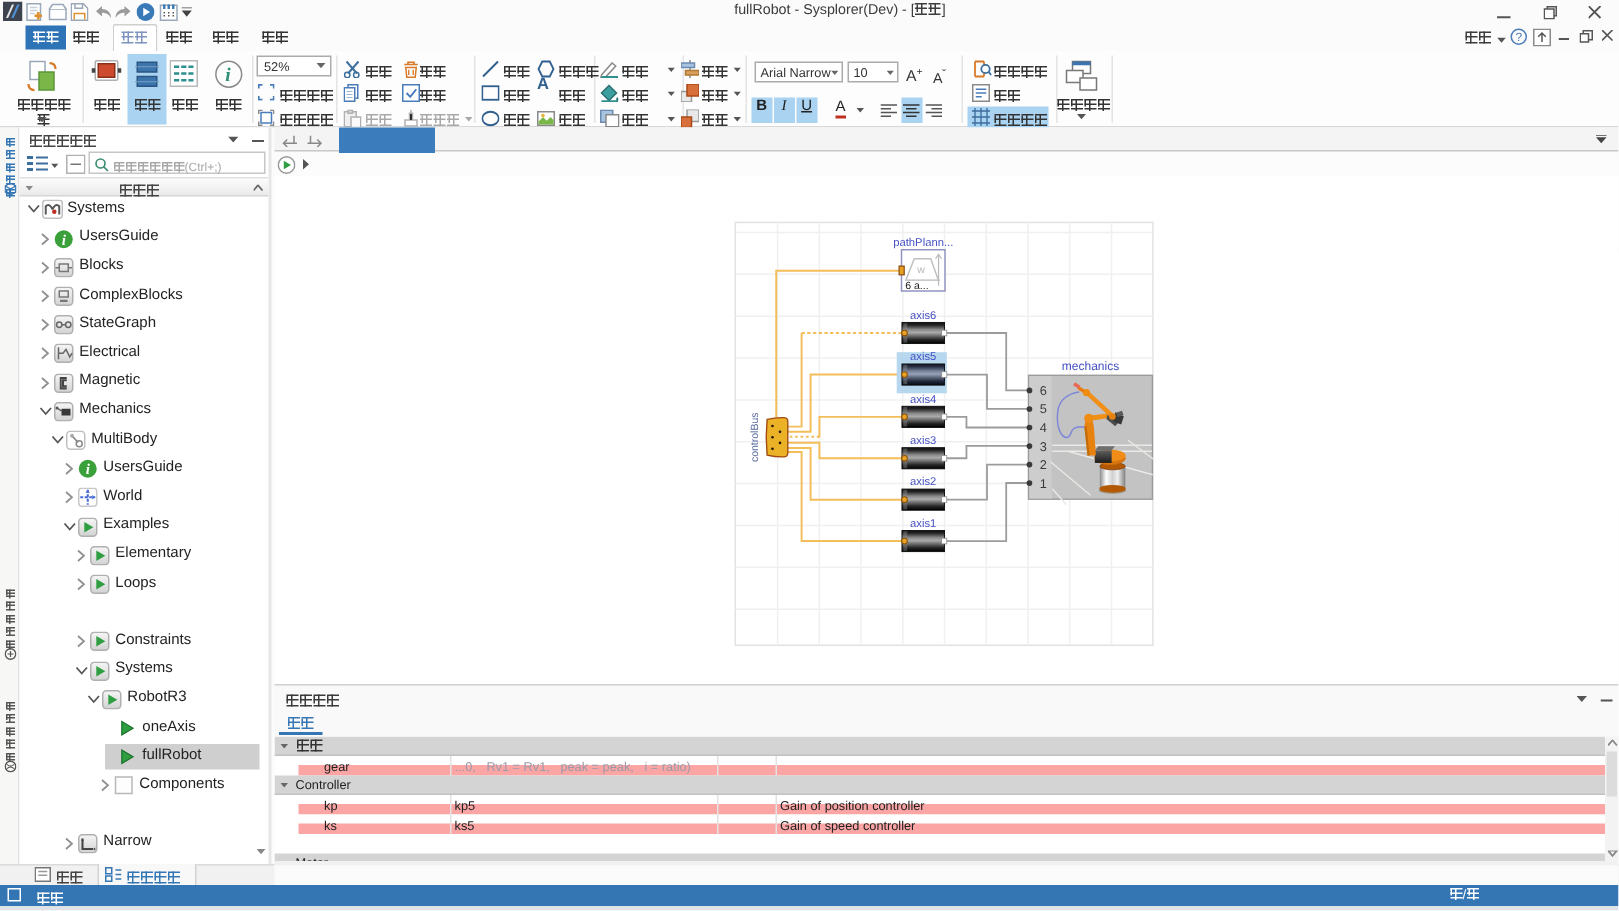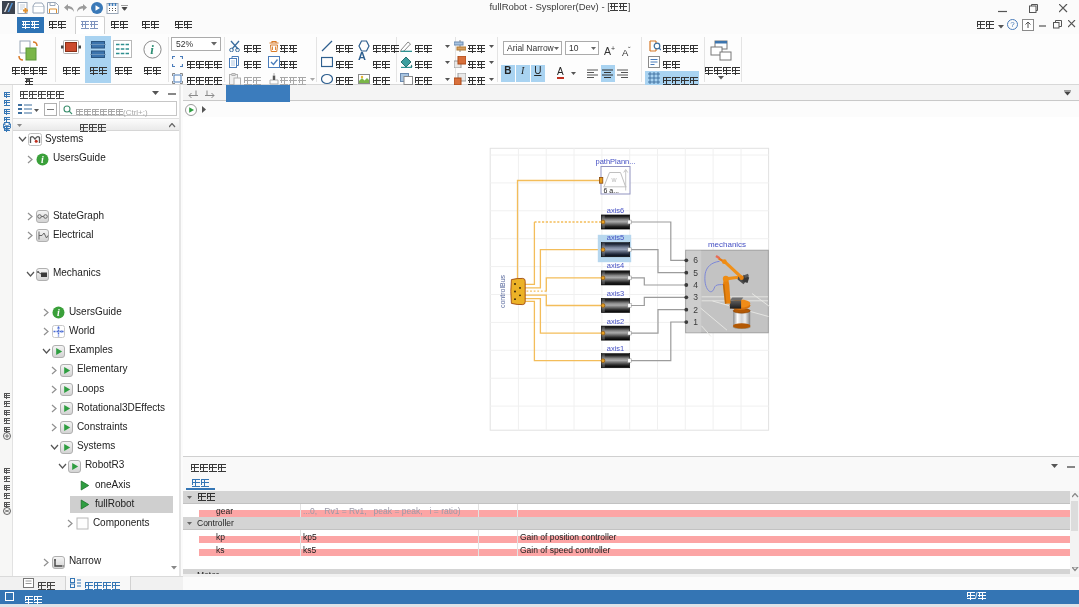--- a/index.html
+++ b/index.html
@@ -438,20 +438,42 @@
   <div class="row" style="top:18.6px">
         <svg class="ar" style="left:14.4px" width="6" height="9">
           <path d="M1 1l4 3.5L1 8" fill="none" stroke="#909090" stroke-width="1.2"></path>
         </svg>
         <svg class="ic" style="left:23.4px" width="14" height="13">
           <circle cx="6.5" cy="6.5" r="6" fill="#3aa03a"></circle>
           <text x="6.5" y="10" font-size="10" font-family="Liberation Serif" font-style="italic" font-weight="bold" fill="#fff" text-anchor="middle">i</text>
         </svg>
         <span class="tx" style="left:39.9px">UsersGuide</span>
       </div>
+  <div class="row" style="top:37.8px">
+        <svg class="ar" style="left:14.4px" width="6" height="9">
+          <path d="M1 1l4 3.5L1 8" fill="none" stroke="#909090" stroke-width="1.2"></path>
+        </svg>
+        <svg class="ic" style="left:23.4px" width="14" height="13">
+          <rect x="0.5" y="0.5" width="12" height="12" rx="2.5" fill="url(#gg)" stroke="#b0b0b0"></rect>
+          <rect x="3.5" y="4" width="6" height="5" fill="none" stroke="#777"></rect>
+          <path d="M1 6.5h2.5M9.5 6.5H12" stroke="#777"></path>
+        </svg>
+        <span class="tx" style="left:39.9px">Blocks</span>
+      </div>
+  <div class="row" style="top:57.0px">
+        <svg class="ar" style="left:14.4px" width="6" height="9">
+          <path d="M1 1l4 3.5L1 8" fill="none" stroke="#909090" stroke-width="1.2"></path>
+        </svg>
+        <svg class="ic" style="left:23.4px" width="14" height="13">
+          <rect x="0.5" y="0.5" width="12" height="12" rx="2.5" fill="url(#gg)" stroke="#b0b0b0"></rect>
+          <rect x="3.5" y="3" width="6" height="4" fill="none" stroke="#777"></rect>
+          <path d="M4 9.5h5" stroke="#777" stroke-width="1.5"></path>
+        </svg>
+        <span class="tx" style="left:39.9px">ComplexBlocks</span>
+      </div>
   <div class="row" style="top:76.2px">
         <svg class="ar" style="left:14.4px" width="6" height="9">
           <path d="M1 1l4 3.5L1 8" fill="none" stroke="#909090" stroke-width="1.2"></path>
         </svg>
         <svg class="ic" style="left:23.4px" width="14" height="13">
           <rect x="0.5" y="0.5" width="12" height="12" rx="2.5" fill="url(#gg)" stroke="#b0b0b0"></rect>
           <circle cx="3.5" cy="6.5" r="1.8" fill="none" stroke="#666"></circle>
           <circle cx="9.5" cy="6.5" r="1.8" fill="none" stroke="#666"></circle>
           <path d="M5.3 6.5h2.4" stroke="#666"></path>
         </svg>
@@ -460,31 +482,53 @@
   <div class="row" style="top:95.4px">
         <svg class="ar" style="left:14.4px" width="6" height="9">
           <path d="M1 1l4 3.5L1 8" fill="none" stroke="#909090" stroke-width="1.2"></path>
         </svg>
         <svg class="ic" style="left:23.4px" width="14" height="13">
           <rect x="0.5" y="0.5" width="12" height="12" rx="2.5" fill="url(#gg)" stroke="#b0b0b0"></rect>
           <path d="M3 2.5v8M3 6.5h3l2-2.5 2.5 5 1.5-2.5" fill="none" stroke="#666"></path>
         </svg>
         <span class="tx" style="left:39.9px">Electrical</span>
       </div>
+  <div class="row" style="top:114.6px">
+        <svg class="ar" style="left:14.4px" width="6" height="9">
+          <path d="M1 1l4 3.5L1 8" fill="none" stroke="#909090" stroke-width="1.2"></path>
+        </svg>
+        <svg class="ic" style="left:23.4px" width="14" height="13">
+          <rect x="0.5" y="0.5" width="12" height="12" rx="2.5" fill="url(#gg)" stroke="#b0b0b0"></rect>
+          <path d="M8.5 3H4.5v7h4M8.5 4.5h-2.5v4h2.5" fill="none" stroke="#444" stroke-width="1.3"></path>
+        </svg>
+        <span class="tx" style="left:39.9px">Magnetic</span>
+      </div>
   <div class="row" style="top:133.8px">
         <svg class="ar" style="left:13.4px" width="9" height="8">
           <path d="M1 2l3.5 4L8 2" fill="none" stroke="#555" stroke-width="1.2"></path>
         </svg>
         <svg class="ic" style="left:23.4px" width="14" height="13">
           <rect x="0.5" y="0.5" width="12" height="12" rx="2.5" fill="url(#gg)" stroke="#b0b0b0"></rect>
           <path d="M2 4l3 2" stroke="#555"></path>
           <rect x="5" y="4.5" width="6" height="4.5" fill="#3a3a3a"></rect>
           <circle cx="2" cy="4" r="1" fill="#555"></circle>
         </svg>
         <span class="tx" style="left:39.9px">Mechanics</span>
+      </div>
+  <div class="row" style="top:153.0px">
+        <svg class="ar" style="left:21.4px" width="9" height="8">
+          <path d="M1 2l3.5 4L8 2" fill="none" stroke="#555" stroke-width="1.2"></path>
+        </svg>
+        <svg class="ic" style="left:31.4px" width="14" height="13">
+          <rect x="0.5" y="0.5" width="12" height="12" rx="2.5" fill="#fff" stroke="#c0c0c0"></rect>
+          <path d="M4 3.5l4 4.5" stroke="#888" stroke-width="1.2"></path>
+          <circle cx="4" cy="3.5" r="1.3" fill="#aaa"></circle>
+          <circle cx="8.8" cy="8.8" r="2" fill="none" stroke="#888"></circle>
+        </svg>
+        <span class="tx" style="left:47.9px">MultiBody</span>
       </div>
   <div class="row" style="top:172.2px">
         <svg class="ar" style="left:30.4px" width="6" height="9">
           <path d="M1 1l4 3.5L1 8" fill="none" stroke="#909090" stroke-width="1.2"></path>
         </svg>
         <svg class="ic" style="left:39.4px" width="14" height="13">
           <circle cx="6.5" cy="6.5" r="6" fill="#3aa03a"></circle>
           <text x="6.5" y="10" font-size="10" font-family="Liberation Serif" font-style="italic" font-weight="bold" fill="#fff" text-anchor="middle">i</text>
         </svg>
         <span class="tx" style="left:55.9px">UsersGuide</span>
@@ -522,30 +566,20 @@
       </div>
   <div class="row" style="top:229.8px">
         <svg class="ar" style="left:38.4px" width="6" height="9">
           <path d="M1 1l4 3.5L1 8" fill="none" stroke="#909090" stroke-width="1.2"></path>
         </svg>
         <svg class="ic" style="left:47.4px" width="14" height="13">
           <rect x="0.5" y="0.5" width="12" height="12" rx="2.5" fill="url(#gg)" stroke="#b0b0b0"></rect>
           <path d="M4.2 3l6 3.5-6 3.5z" fill="#2e9e40"></path>
         </svg>
         <span class="tx" style="left:63.9px">Elementary</span>
-      </div>
-  <div class="row" style="top:268.2px">
-        <svg class="ar" style="left:38.4px" width="6" height="9">
-          <path d="M1 1l4 3.5L1 8" fill="none" stroke="#909090" stroke-width="1.2"></path>
-        </svg>
-        <svg class="ic" style="left:47.4px" width="14" height="13">
-          <rect x="0.5" y="0.5" width="12" height="12" rx="2.5" fill="url(#gg)" stroke="#b0b0b0"></rect>
-          <path d="M4.2 3l6 3.5-6 3.5z" fill="#2e9e40"></path>
-        </svg>
-        <span class="tx" style="left:63.9px">Rotational3DEffects</span>
       </div>
   <div class="row" style="top:287.4px">
         <svg class="ar" style="left:38.4px" width="6" height="9">
           <path d="M1 1l4 3.5L1 8" fill="none" stroke="#909090" stroke-width="1.2"></path>
         </svg>
         <svg class="ic" style="left:47.4px" width="14" height="13">
           <rect x="0.5" y="0.5" width="12" height="12" rx="2.5" fill="url(#gg)" stroke="#b0b0b0"></rect>
           <path d="M4.2 3l6 3.5-6 3.5z" fill="#2e9e40"></path>
         </svg>
         <span class="tx" style="left:63.9px">Constraints</span>

